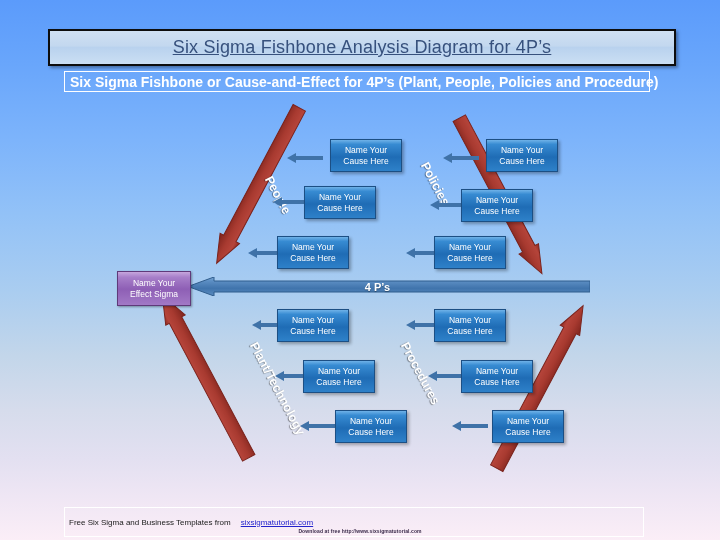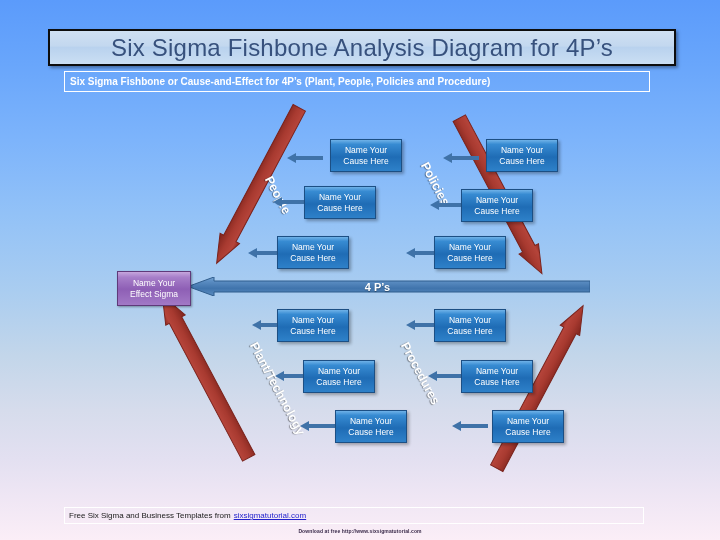--- a/index.html
+++ b/index.html
@@ -16,31 +16,31 @@
 
   
   #title-box{
     position:absolute;left:48px;top:29px;width:624px;height:33px;
     border:2px solid #0d0d0d;
     background:linear-gradient(to bottom,#cfe0f2 0%,#c3d8ef 45%,#b9d2ee 50%,#cbdff3 100%);
     box-shadow:2px 2px 3px rgba(0,0,0,.35);
     display:flex;align-items:center;justify-content:center;
   }
   #title-box .t{
-    font-size:24px;color:#37517d;letter-spacing:.2px;white-space:nowrap;
+    font-size:18px;color:#37517d;letter-spacing:.2px;white-space:nowrap;text-decoration:underline;
   }
 
   
   #subtitle-box{
     position:absolute;left:64px;top:71px;width:586px;height:21px;
     border:1px solid #ffffff;
     display:flex;align-items:center;padding-left:5px;box-sizing:border-box;
   }
   #subtitle-box .t{
-    font-size:10px;font-weight:bold;color:#ffffff;white-space:nowrap;text-align:center;
+    font-size:14px;font-weight:bold;color:#ffffff;white-space:nowrap;text-align:center;
   }
 
   
   #spine{
     position:absolute;left:188px;top:277px;width:402px;height:19px;
   }
   #spine svg{display:block;}
   #spine-label{
     position:absolute;left:190px;top:279px;width:200px;height:15px;
     display:flex;align-items:center;justify-content:flex-end;
@@ -79,26 +79,26 @@
     line-height:1.2;
   }
   .cause span{font-size:8.5px;color:#ffffff;white-space:nowrap;}
 
   
   .conn{position:absolute;}
   .conn svg{display:block;}
 
   
   #footer-box{
-    position:absolute;left:64px;top:507px;width:580px;height:17px;
+    position:absolute;left:64px;top:507px;width:580px;height:30px;
     border:1px solid #ffffff;box-sizing:border-box;
     display:flex;align-items:center;padding-left:4px;
   }
   #footer-box .t{font-size:8px;color:#1a1a1a;white-space:nowrap;}
-  #footer-link{color:#2222cc;text-decoration:underline;font-size:8px;margin-left:3px;}
+  #footer-link{color:#2222cc;text-decoration:underline;font-size:8px;margin-left:10px;}
   #micro-credit{
     position:absolute;left:0;top:528px;width:720px;
     text-align:center;font-size:5px;color:#3a2a4a;
     font-weight:bold;letter-spacing:.1px;
   }
 </style>
 </head>
 <body>
 
 <div class="canvas">

